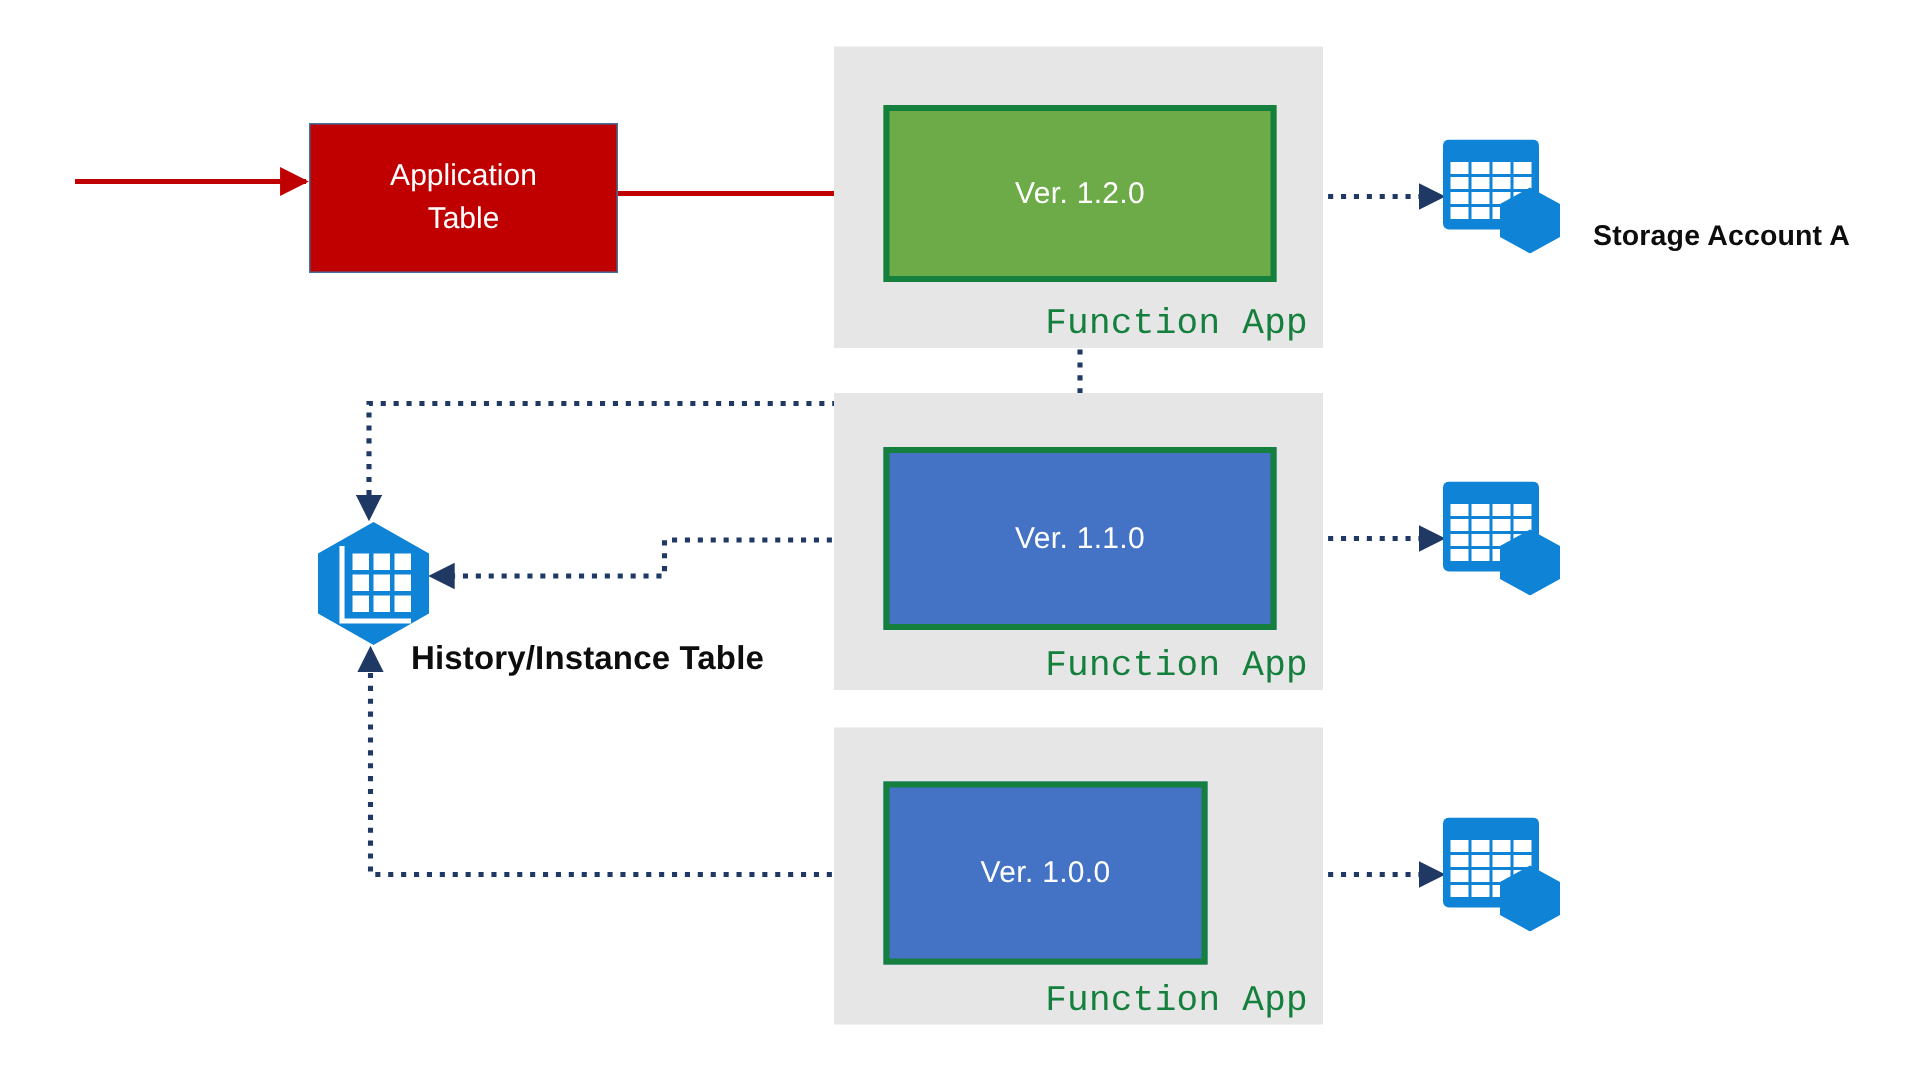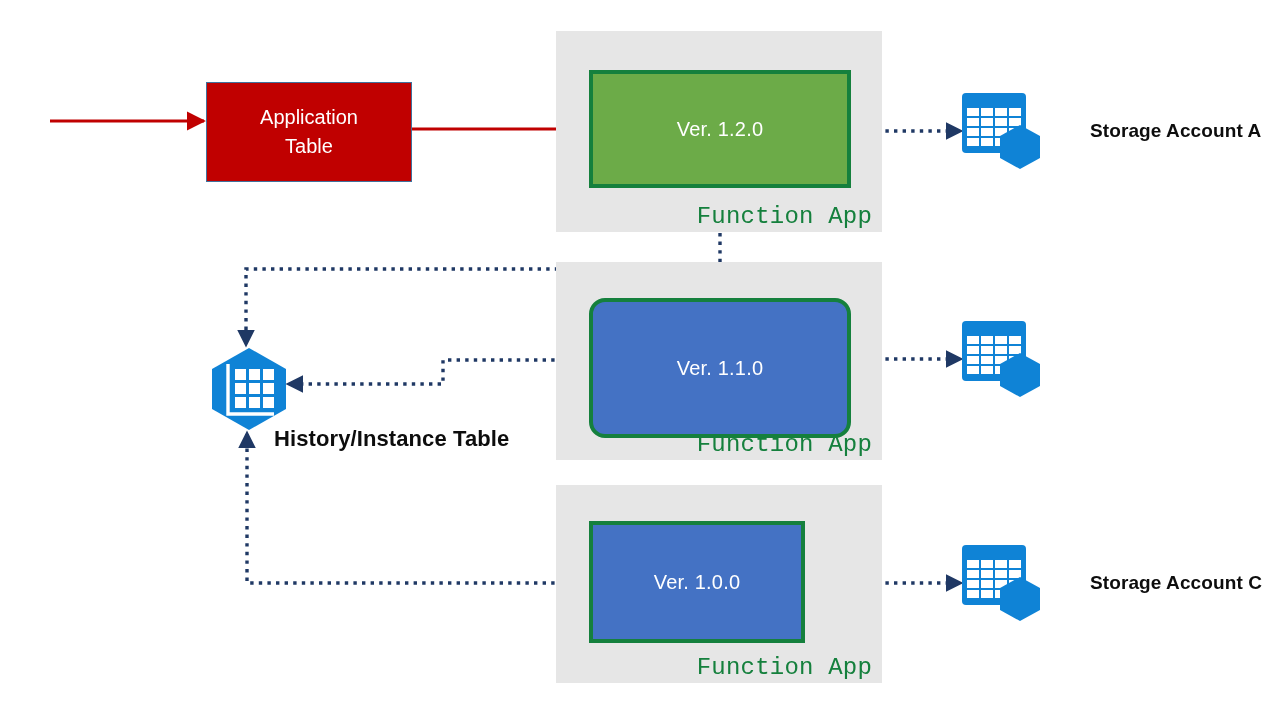--- a/index.html
+++ b/index.html
@@ -73,22 +73,21 @@
     color: #ffffff;
     font-size: 20px;
     line-height: 1.45;
     font-family: "Liberation Sans", sans-serif;
   }
 
   
   .storage-node {
     position: absolute;
     display: flex;
-    align-items: center;
-    gap: 28px;
+    align-items: flex-end;
   }
   .storage-icon {
     width: 84px;
     height: 76px;
     flex: 0 0 auto;
   }
   .storage-label {
     font-size: 19px;
     font-weight: bold;
     color: #0d0d0d;
@@ -161,21 +160,21 @@
   <div class="fa-group" style="left:556px; top:31px; width:326px; height:201px;">
     <span class="fa-label">Function App</span>
   </div>
   <div class="ver-box green" style="left:589px; top:70px; width:262px; height:118px;">
     <span>Ver. 1.2.0</span>
   </div>
 
   <div class="fa-group" style="left:556px; top:262px; width:326px; height:198px;">
     <span class="fa-label">Function App</span>
   </div>
-  <div class="ver-box blue" style="left:589px; top:298px; width:262px; height:140px;border-radius:16px;">
+  <div class="ver-box blue" style="left:589px; top:298px; width:262px; height:122px;">
     <span>Ver. 1.1.0</span>
   </div>
 
   <div class="fa-group" style="left:556px; top:485px; width:326px; height:198px;">
     <span class="fa-label">Function App</span>
   </div>
   <div class="ver-box blue" style="left:589px; top:521px; width:216px; height:122px;">
     <span>Ver. 1.0.0</span>
   </div>
 
@@ -267,16 +266,15 @@
         <rect x="21" y="35" width="12" height="8"></rect>
         <rect x="35" y="35" width="12" height="8"></rect>
         <rect x="49" y="35" width="12" height="8"></rect>
         <rect x="7" y="45" width="12" height="8"></rect>
         <rect x="21" y="45" width="12" height="8"></rect>
         <rect x="35" y="45" width="12" height="8"></rect>
         <rect x="49" y="45" width="12" height="8"></rect>
       </g>
       <polygon points="60,32 80,43 80,65 60,76 40,65 40,43" fill="#0f83d6"></polygon>
     </svg>
-    <span class="storage-label">Storage Account C</span>
   </div>
 
 </div>
 
 </body></html>

